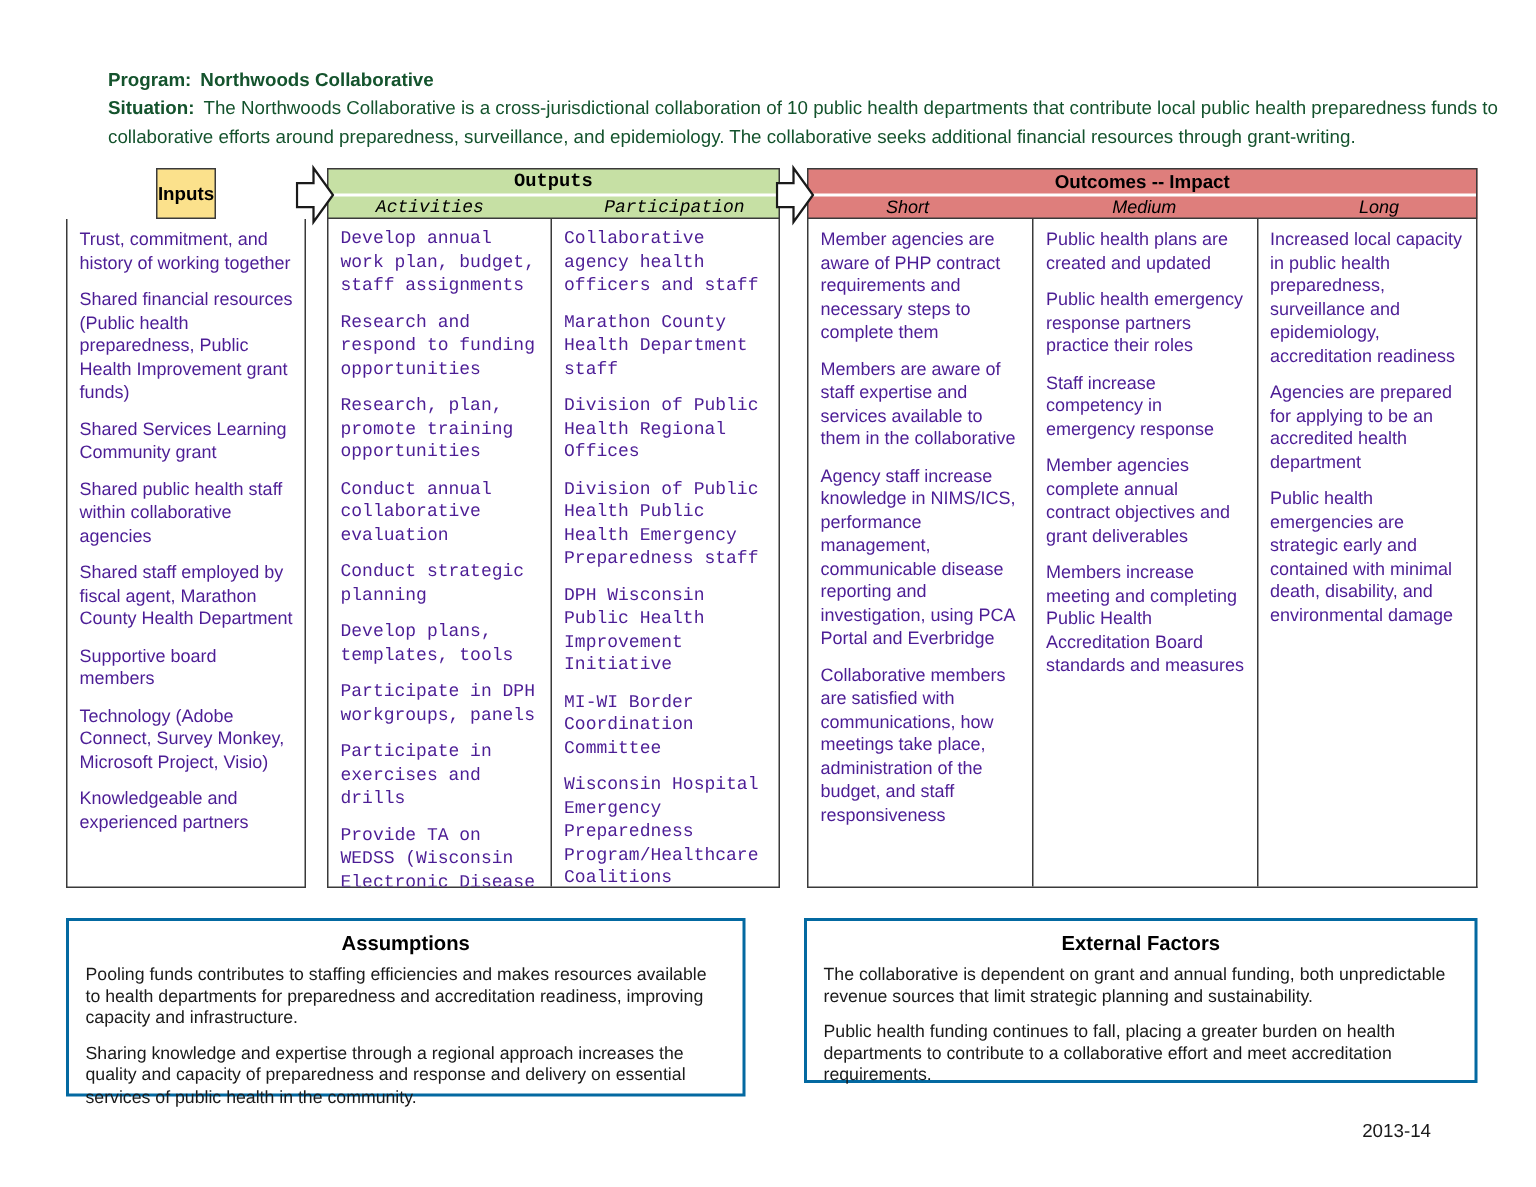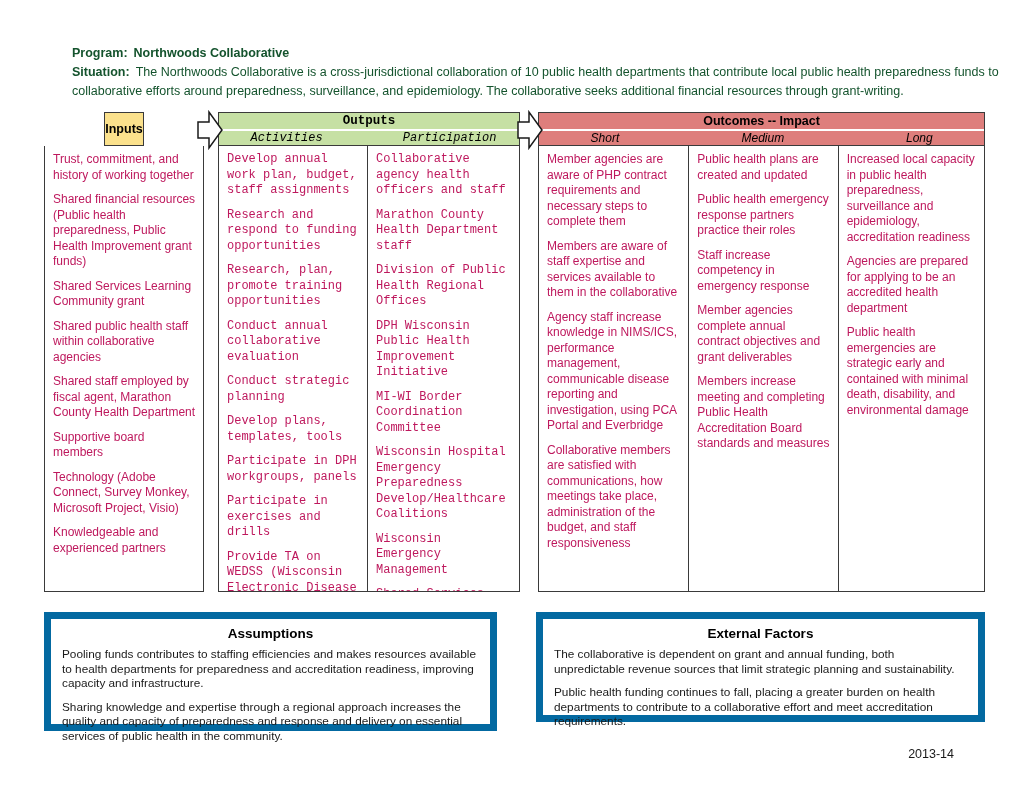--- a/index.html
+++ b/index.html
@@ -46,38 +46,38 @@
   }
   .sub-activities { width: 149px; }
   .sub-participation { width: 153px; }
   .sub-short { width: 150px; }
   .sub-medium { width: 150px; }
   .sub-long { width: 147px; }
 
   .body-wrap { height: 446px; border: 1px solid #3a3a3a; border-top: none; display: flex; background: #fff; }
   .cell {
     padding: 6px 7px 4px 8px; overflow: hidden;
-    font-size: 12px; line-height: 15.5px; color: #be185d;
+    font-size: 12px; line-height: 15.5px; color: #4c1d95;
   }
   .cell p { margin: 0 0 9px 0; }
   .c-inputs { width: 100%; }
   .c-activities { width: 149px; }
   .c-participation { width: 153px; border-left: 1px solid #3a3a3a; }
   .c-short { width: 150px; }
   .c-medium { width: 150px; border-left: 1px solid #3a3a3a; }
   .c-long { width: 147px; border-left: 1px solid #3a3a3a; }
 
   
   .flow-arrow { position: absolute; top: -3px; width: 26px; height: 42px; z-index: 3; }
   .arrow-1 { left: 153px; }
   .arrow-2 { left: 473px; }
 
   
   .box {
-    position: absolute; top: 612px; border: 7px solid #0369a1; background: #fff;
+    position: absolute; top: 612px; border: 2px solid #0369a1; background: #fff;
     padding: 7px 11px 8px 11px;
   }
   .box-assumptions { left: 44px; width: 453px; height: 119px; }
   .box-external { left: 536px; width: 449px; height: 110px; }
   .box-title { text-align: center; font-weight: bold; font-size: 13.5px; color: #000; margin-bottom: 6px; }
   .box-body { font-size: 11.8px; line-height: 14.5px; color: #1a1a1a; }
   .box-body p { margin: 0 0 9px 0; }
 
   .footer-year {
     position: absolute; top: 747px; right: 70px;
@@ -133,23 +133,24 @@
             <p>Conduct strategic planning</p>
             <p>Develop plans, templates, tools</p>
             <p>Participate in DPH workgroups, panels</p>
             <p>Participate in exercises and drills</p>
             <p>Provide TA on WEDSS (Wisconsin Electronic Disease Surveillance System), PCA Portal, Everbridge, social media, website design</p>
           </div>
         <div class="cell c-participation">
             <p>Collaborative agency health officers and staff</p>
             <p>Marathon County Health Department staff</p>
             <p>Division of Public Health Regional Offices</p>
+            <p>Division of Public Health Public Health Emergency Preparedness staff</p>
             <p>DPH Wisconsin Public Health Improvement Initiative</p>
             <p>MI-WI Border Coordination Committee</p>
-            <p>Wisconsin Hospital Emergency Preparedness Develop/Healthcare Coalitions</p>
+            <p>Wisconsin Hospital Emergency Preparedness Program/Healthcare Coalitions</p>
             <p>Wisconsin Emergency Management</p>
             <p>Shared Services Learning Community</p>
           </div>
       </div>
     </div>
 
     <div class="gap2"></div>
 
     <div class="col col-outcomes">
       <div class="hdr-wrap hdr-outcomes">

